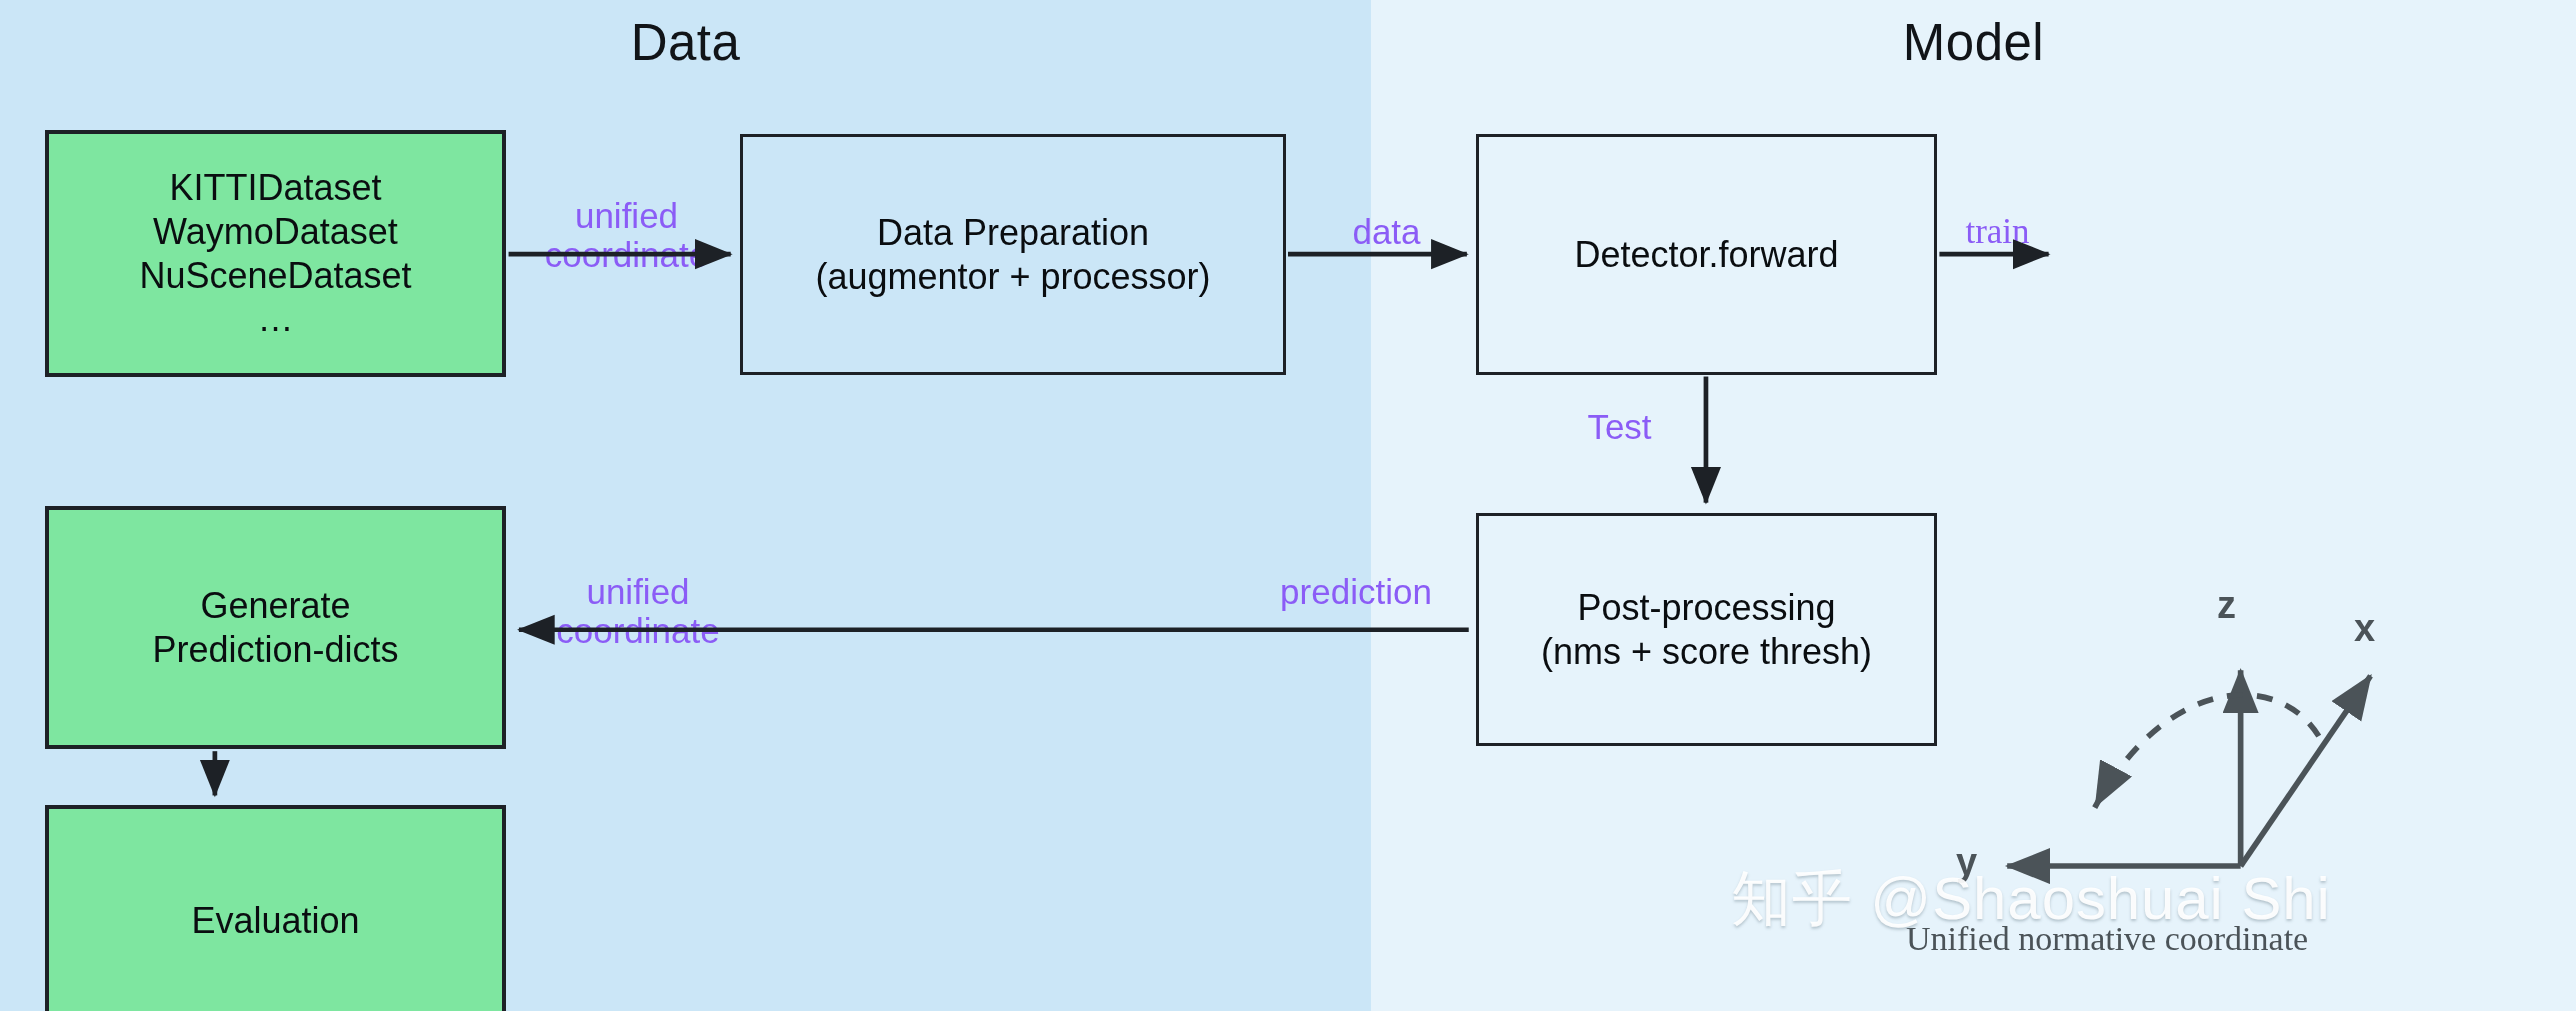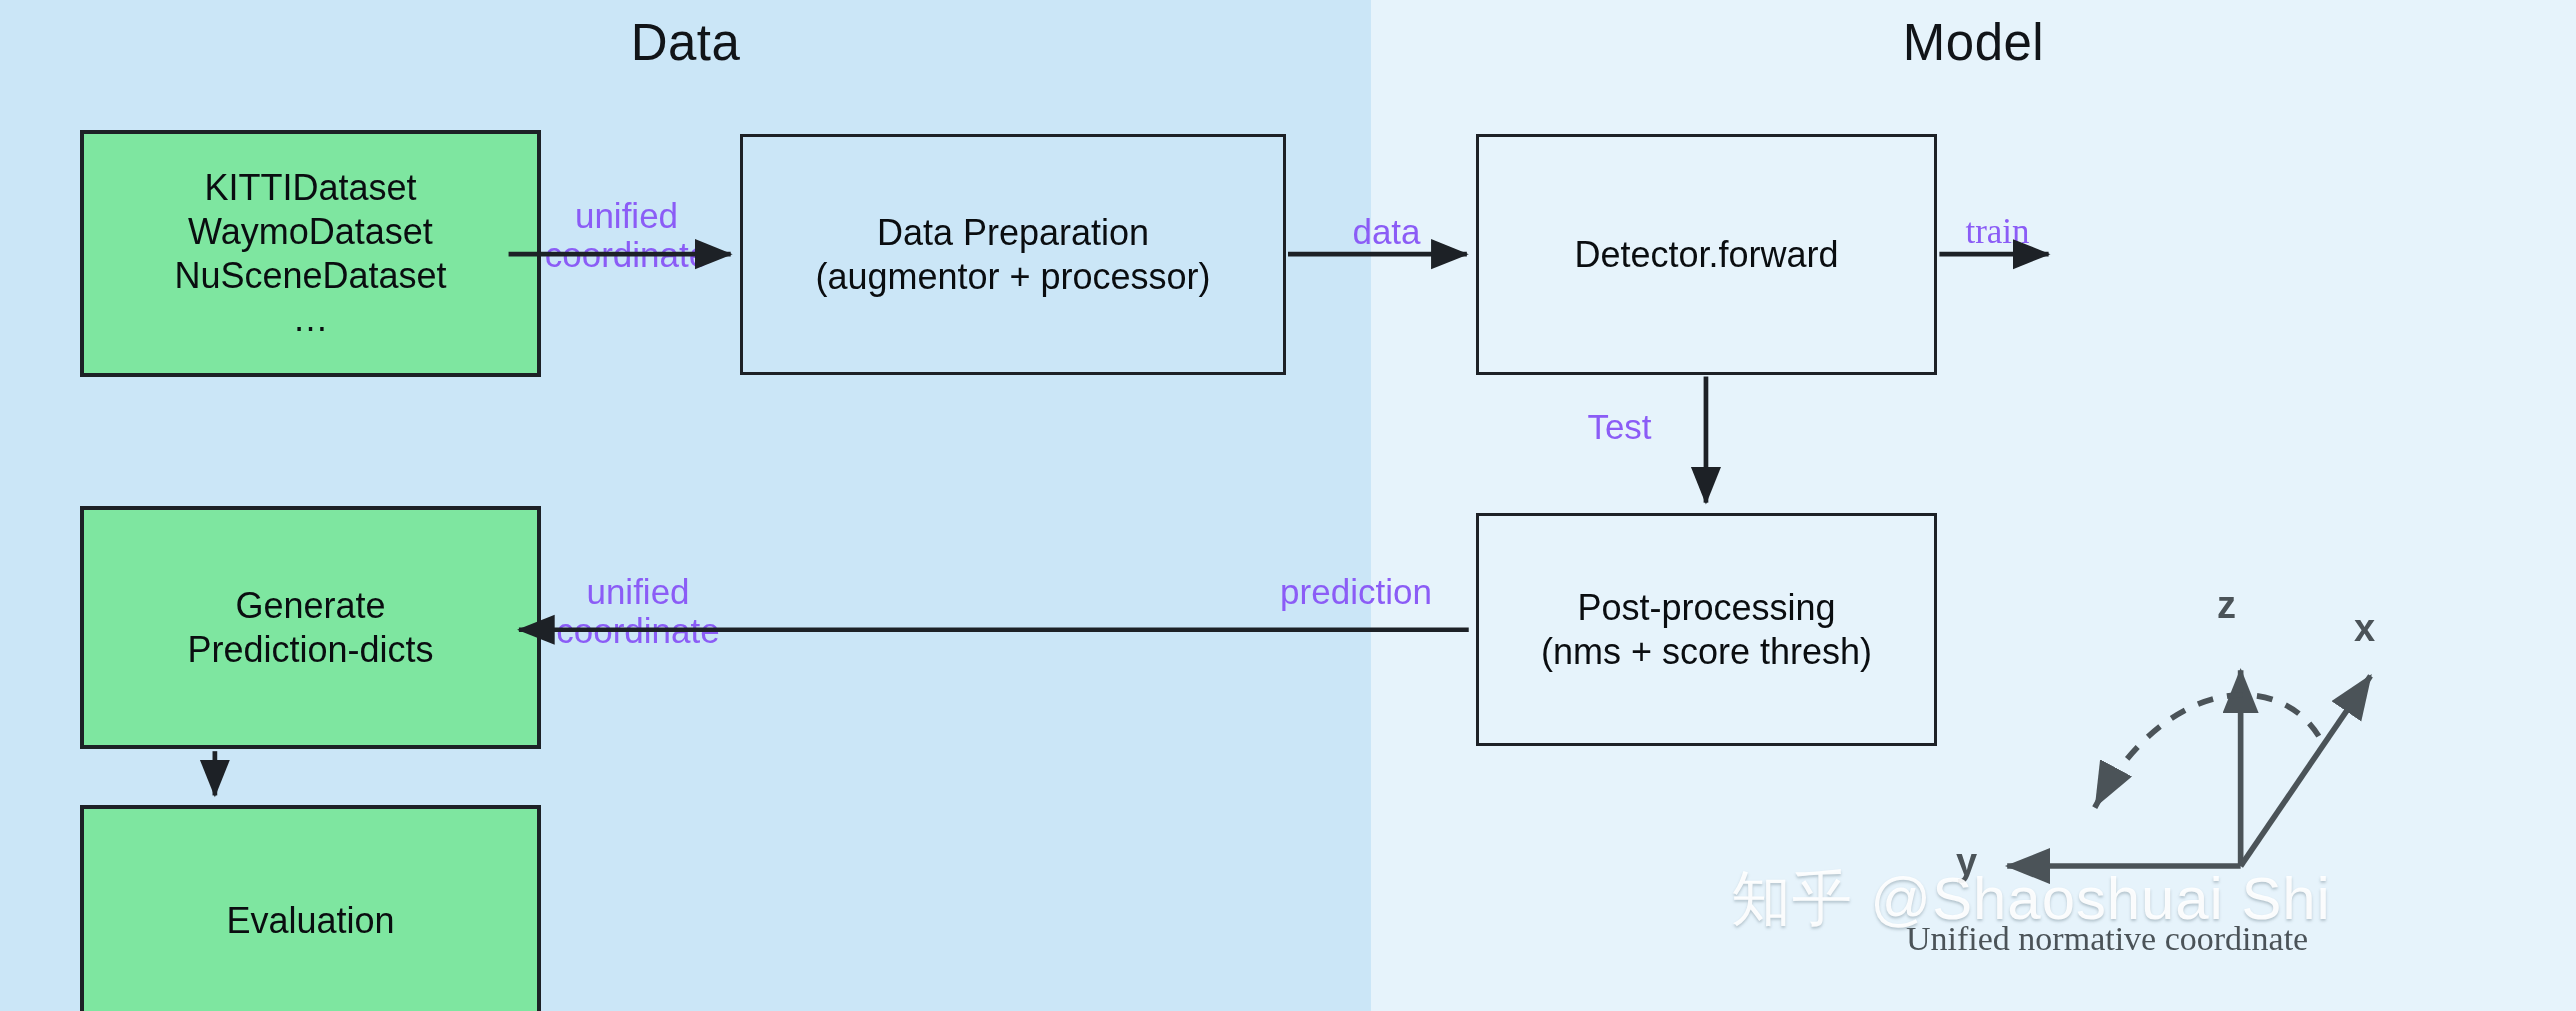--- a/index.html
+++ b/index.html
@@ -46,21 +46,20 @@
     display: flex;
     align-items: center;
     justify-content: center;
     text-align: center;
     line-height: 1.22;
     color: #0a0d10;
     font-size: 36px;
   }
   .node.green {
     background: #7ee6a0;
-    margin-left: 35px;
   }
   .node.blue-a {
     background: #cbe6f7;
     border-width: 3.8px;
   }
   .node.blue-b {
     background: #e6f3fb;
     border-width: 3.8px;
   }
   .node-label {

